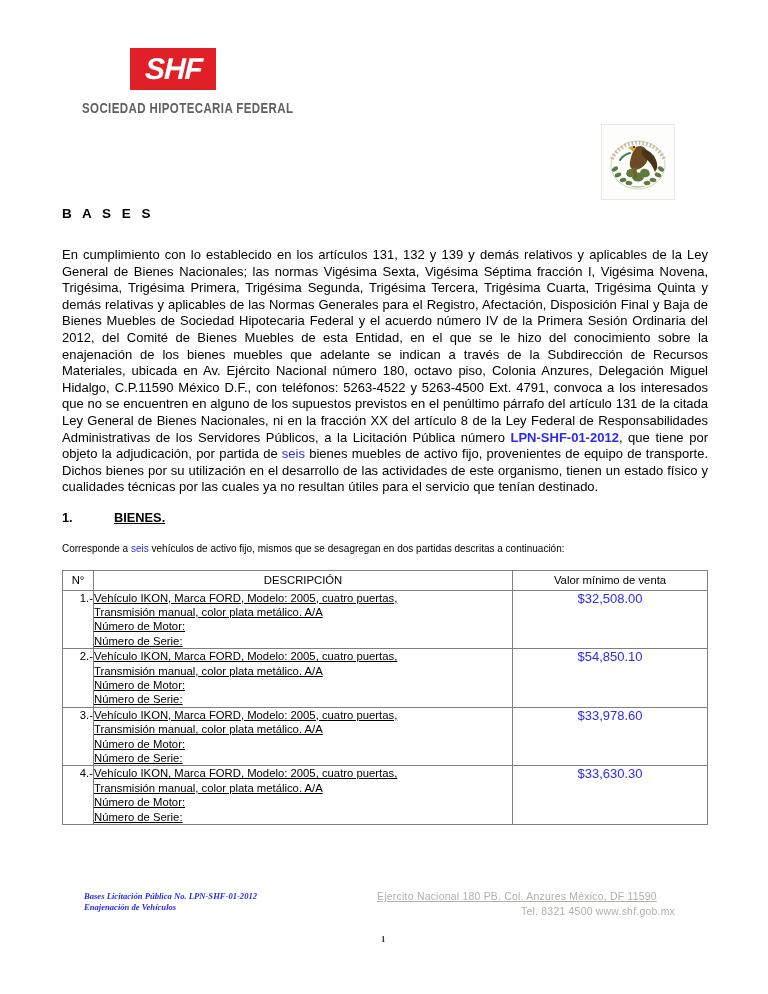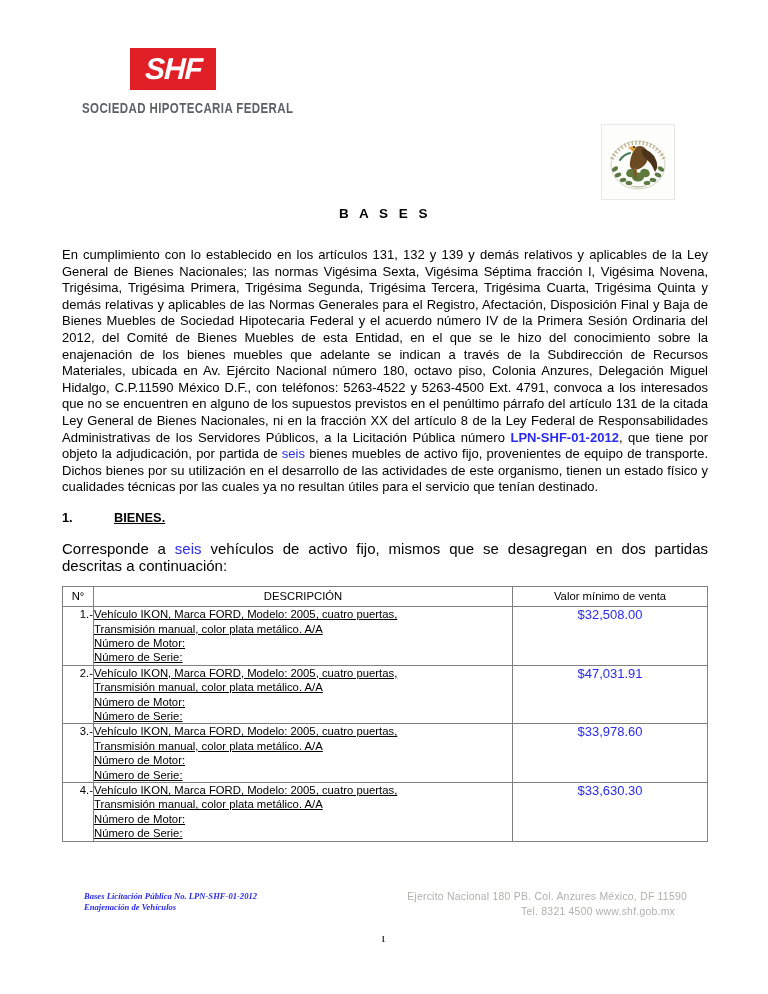--- a/index.html
+++ b/index.html
@@ -89,21 +89,20 @@
     text-align: center;
     font-size: 13.5px;
     font-weight: bold;
     line-height: 1.35;
     margin: 0 0 14px 0;
   }
   .blue { color: #2a2af0; }
   .blue-b { color: #2a2af0; font-weight: bold; }
 
   .bases {
-    text-align: center;
     font-size: 13.5px;
     font-weight: bold;
     letter-spacing: 3.5px;
     margin: 0 0 26px 0;
   }
 
   p.body {
     font-size: 13px;
     line-height: 16.6px;
     text-align: justify;
@@ -113,21 +112,21 @@
   .section-head {
     display: flex;
     font-size: 12.8px;
     font-weight: bold;
     margin: 14px 0 16px 0;
   }
   .section-num { width: 52px; }
   .section-title { text-decoration: underline; }
 
   p.lead {
-    font-size: 15px;
+    font-size: 10px;
     line-height: 16.6px;
     text-align: justify;
     margin: 0 0 12px 0;
   }
 
   
   table.bienes {
     border-collapse: collapse;
     width: 646px;
     table-layout: fixed;
@@ -190,21 +189,21 @@
     position: absolute;
     left: 347px;
     top: 3px;
     width: 340px;
     font-family: "Liberation Sans", sans-serif;
     font-size: 10.4px;
     line-height: 15px;
     color: #b3b0ab;
     letter-spacing: 0.25px;
   }
-  .footer-right .l1 { text-align: right; }
+  .footer-right .l1 { text-align: center; text-decoration: underline; }
   .footer-right .l2 { text-align: right; padding-right: 12px; }
   .page-number {
     position: absolute;
     left: 381px;
     top: 934px;
     font-family: "Liberation Serif", serif;
     font-size: 9px;
     font-weight: bold;
     color: #3a3a3a;
   }
@@ -310,21 +309,21 @@
           <td class="cell-val">$32,508.00</td>
         </tr>
         <tr>
           <td class="cell-n">2.-</td>
           <td class="cell-desc">
             <div>Vehículo IKON, Marca FORD, Modelo: 2005, cuatro puertas,</div>
             <div>Transmisión manual, color plata metálico. A/A</div>
             <div>Número de Motor:</div>
             <div>Número de Serie:</div>
           </td>
-          <td class="cell-val">$47,031.91</td>
+          <td class="cell-val">$54,850.10</td>
         </tr>
         <tr>
           <td class="cell-n">3.-</td>
           <td class="cell-desc">
             <div>Vehículo IKON, Marca FORD, Modelo: 2005, cuatro puertas,</div>
             <div>Transmisión manual, color plata metálico. A/A</div>
             <div>Número de Motor:</div>
             <div>Número de Serie:</div>
           </td>
           <td class="cell-val">$33,978.60</td>

